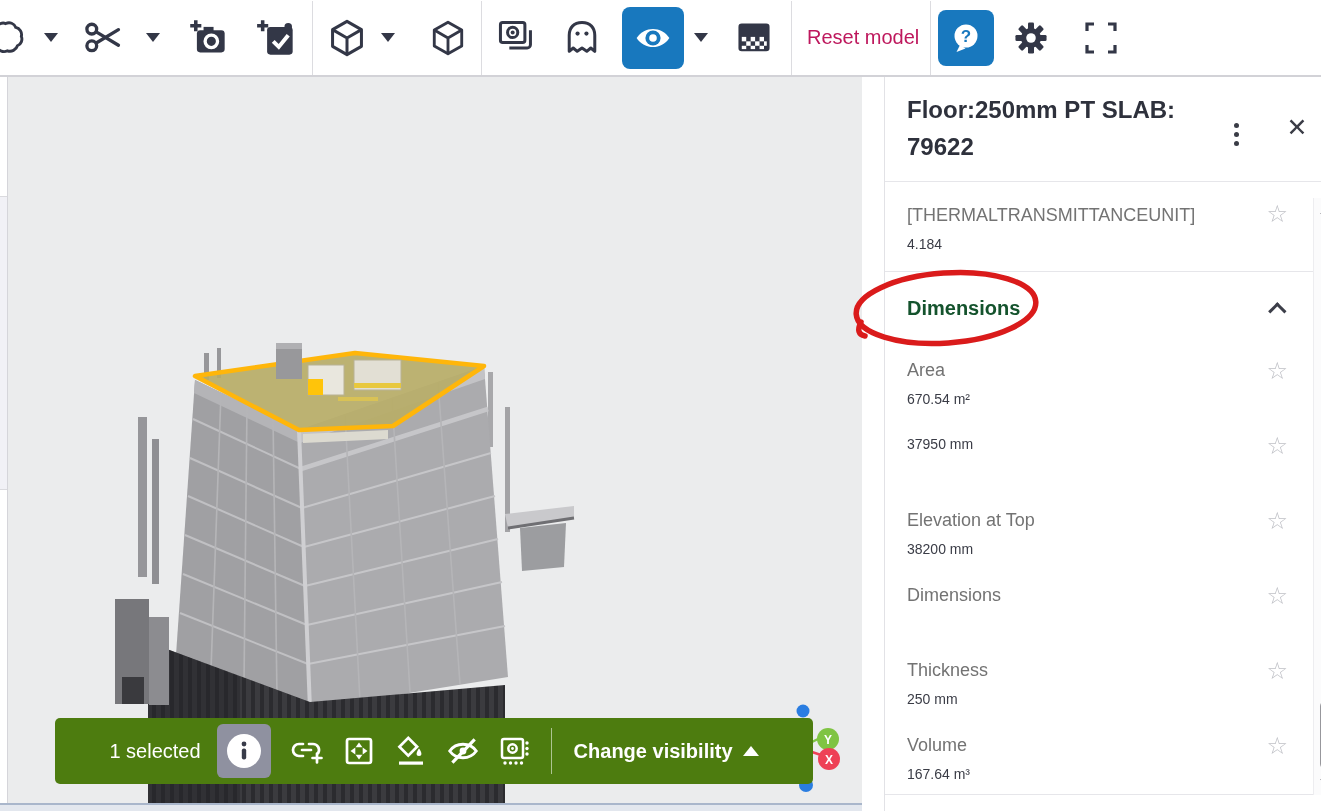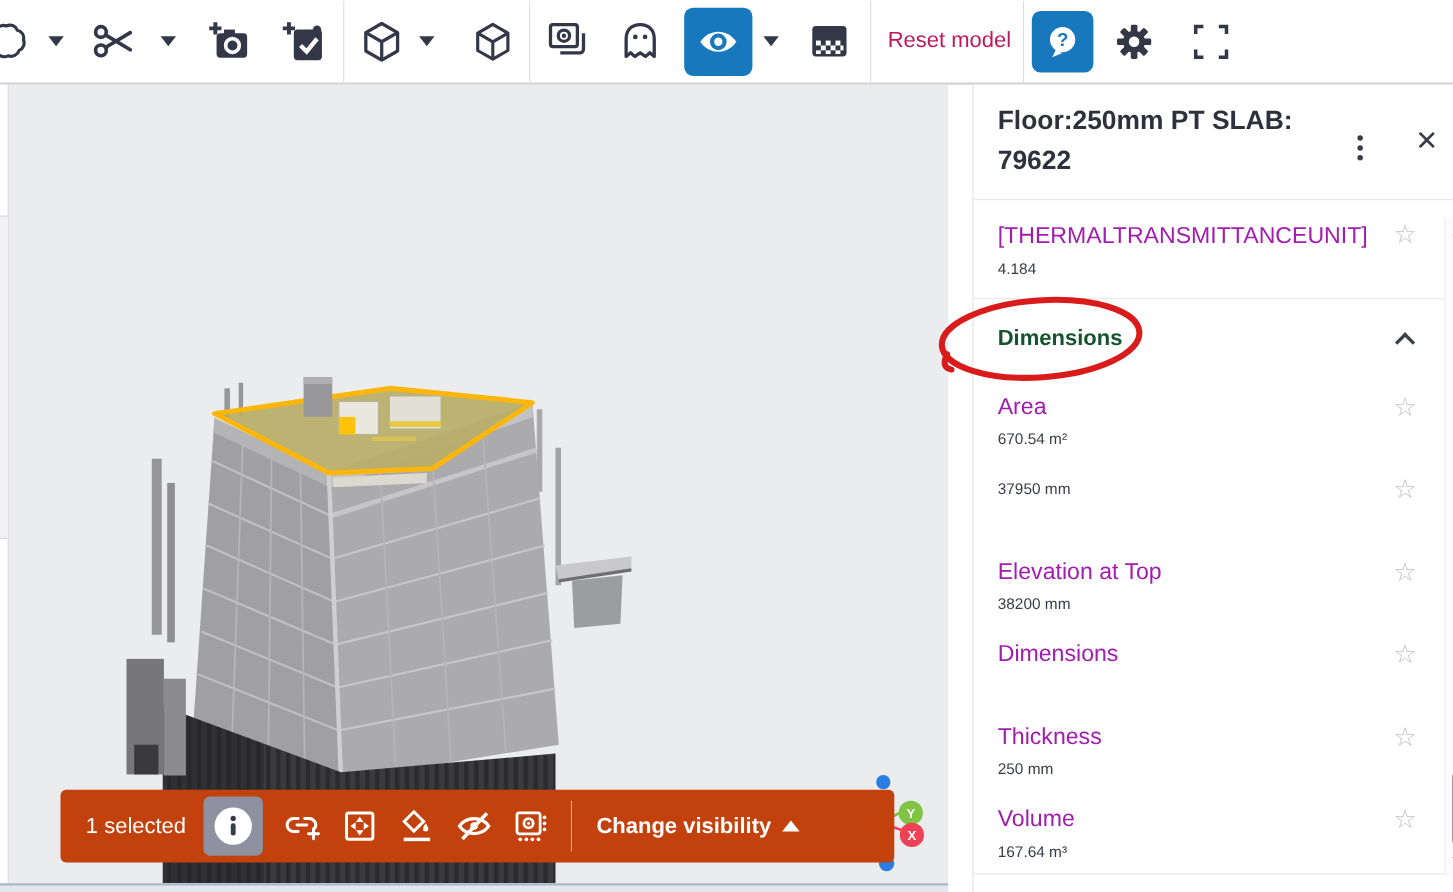--- a/index.html
+++ b/index.html
@@ -27,22 +27,22 @@
                 border-right:1px solid #d5d5da; }
   .left-strip .seg { position:absolute; left:0; top:119px; width:7px; height:294px;
                      background:#f1f1f6; border-top:1px solid #dadade; border-bottom:1px solid #dadade; }
   .canvas { position:absolute; left:8px; top:77px; width:854px; height:726px; background:#ebeced; }
   .scene { position:absolute; left:0; top:0; }
   .bottom-strip { position:absolute; left:0; top:803px; width:862px; height:8px;
                   background:#e3e7ee; border-top:2px solid #a9b6cb; }
 
   
   .selbar { position:absolute; left:47px; top:641px; width:758px; height:66px;
-            background:#c2410c; border-radius:5px; display:flex; align-items:center;
-            padding-left:23px; color:#fff; }
+            background:#4d7c0f; border-radius:5px; display:flex; align-items:center;
+            padding-left:8px; color:#fff;justify-content:center; }
   .selcount { font-size:20px; margin-right:16px; white-space:nowrap; }
   .info-btn { width:54px; height:54px; border-radius:6px; background:#8f91a0;
               display:flex; align-items:center; justify-content:center; margin-right:10px; cursor:pointer; }
   .sb-icon { width:40px; height:54px; display:flex; align-items:center; justify-content:center;
              margin:0 6px; cursor:pointer; }
   .sb-sep { width:1px; height:46px; background:rgba(255,255,255,.55); margin:0 10px; }
   .cv-label { font-size:20px; font-weight:700; margin:0 10px 0 12px; white-space:nowrap; cursor:pointer; }
   .caret-up { width:0; height:0; border-left:8px solid transparent; border-right:8px solid transparent;
               border-bottom:10px solid #fff; margin-right:8px; }
 
@@ -52,21 +52,21 @@
   .panel-header { position:relative; height:105px; border-bottom:1px solid #e6e6ea; padding:14px 24px 0 22px; }
   .panel-title { font-size:24px; line-height:37px; font-weight:600; color:#2e313c; width:330px; }
   .kebab { position:absolute; right:98px; top:40px; display:flex; flex-direction:column; gap:4px;
            padding:6px; cursor:pointer; }
   .kebab i { width:5px; height:5px; border-radius:50%; background:#3a3c46; }
   .close-x { position:absolute; right:30px; top:36px; font-size:25px; color:#3a3c46; cursor:pointer;
              width:32px; text-align:center; }
   .panel-body { position:relative; }
   .prow { position:relative; padding:10px 80px 0 22px; height:75px; }
   .prow.first { height:90px; padding-top:18px; border-bottom:1px solid #e6e6ea; }
-  .plabel { font-size:21px; line-height:30px; color:#a21caf; }
+  .plabel { font-size:18px; line-height:30px; color:#737373; }
   .pvalue { font-size:14px; line-height:29px; color:#3a3c46; }
   .pstar { position:absolute; right:55px; top:14px; font-size:24px; color:#bfc0c6; cursor:pointer;
            line-height:24px; }
   .prow.first .pstar { top:20px; }
   .section-row { display:flex; align-items:center; height:73px; padding:0 62px 0 22px; }
   .section-title { font-size:20px; font-weight:700; color:#14532d; }
   .chev-up { margin-left:auto; width:13px; height:13px; border-top:3px solid #3c3e49;
              border-right:3px solid #3c3e49; transform:rotate(-45deg) translateY(4px); cursor:pointer; }
   .panel-footline { position:absolute; left:0; bottom:16px; width:100%; border-top:1px solid #e6e6ea; }
 

